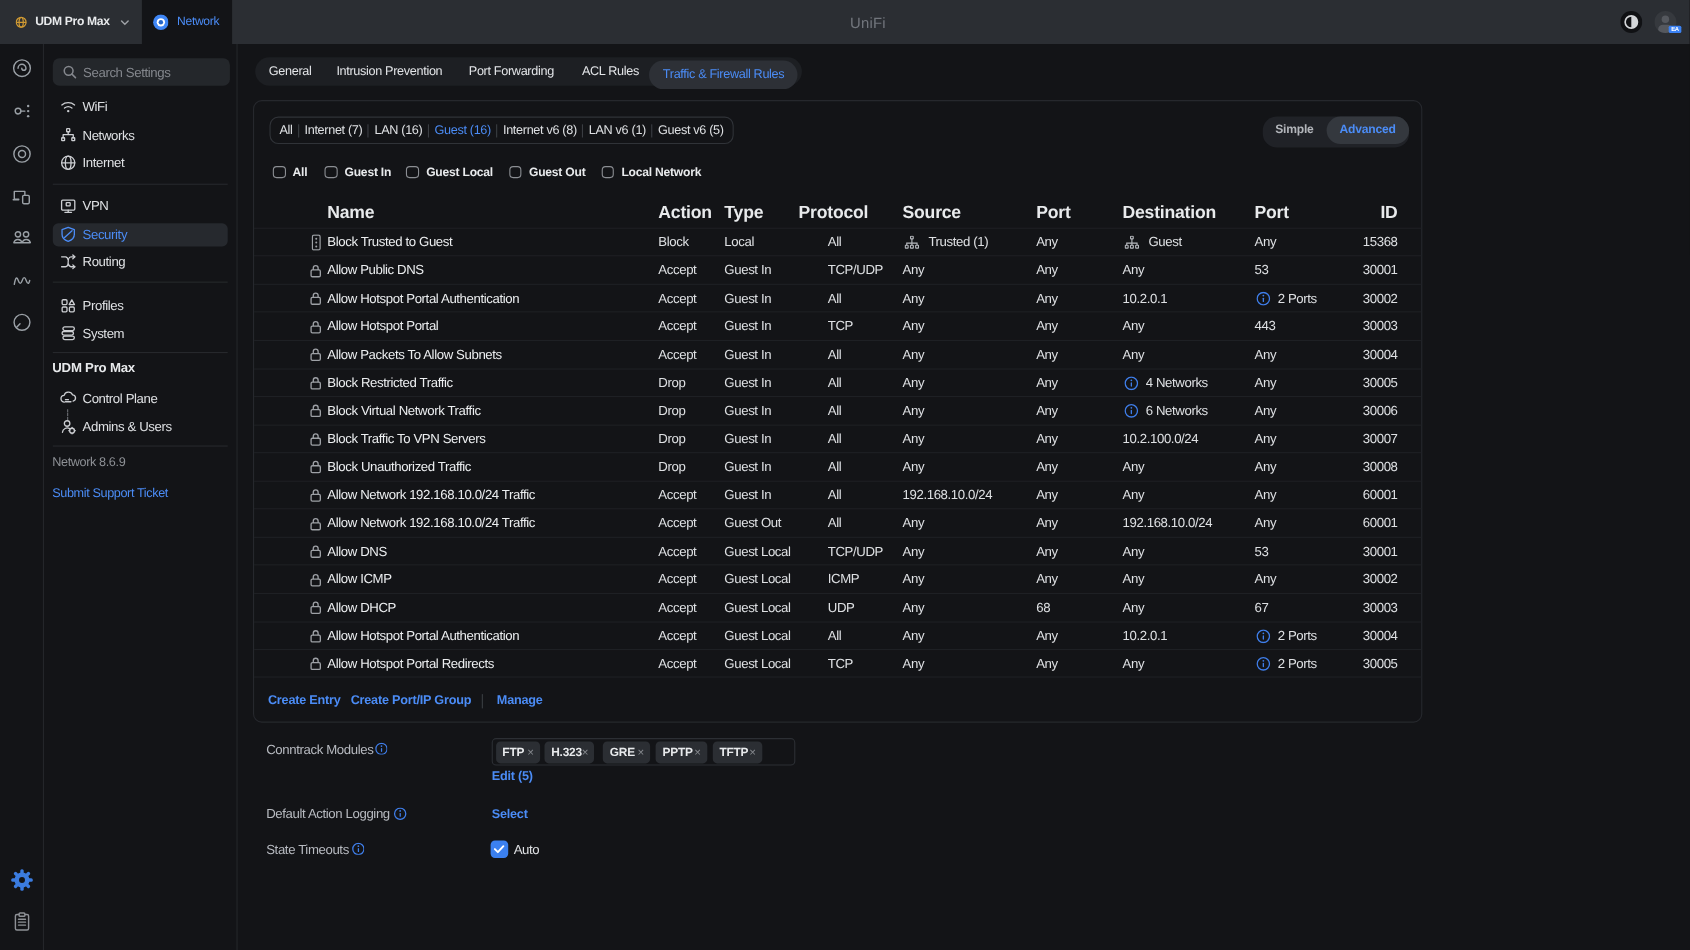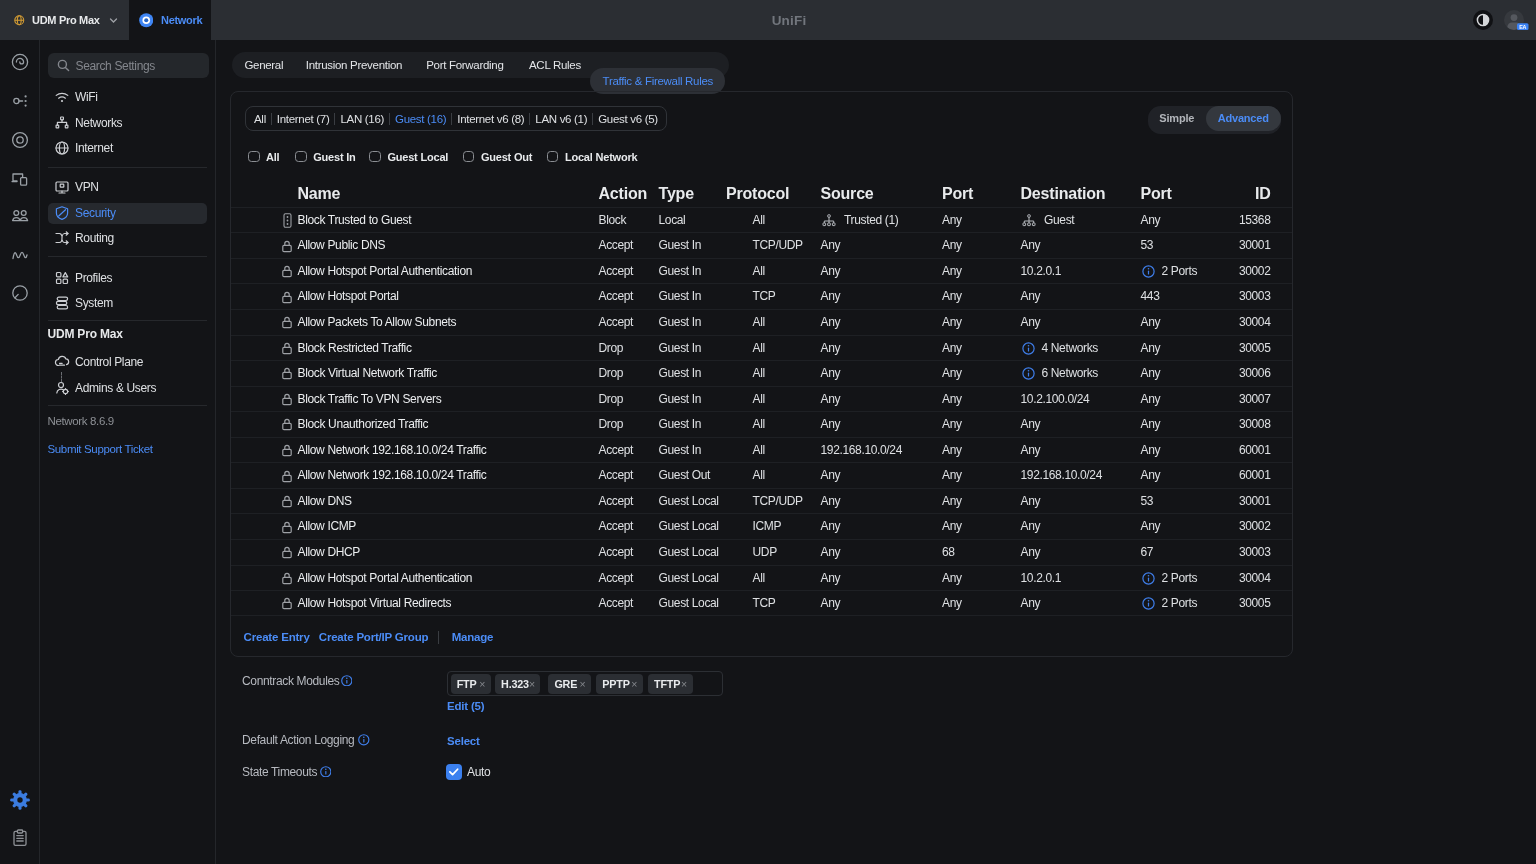--- a/index.html
+++ b/index.html
@@ -6,21 +6,21 @@
   -webkit-font-smoothing:antialiased; }
 .abs { position:absolute; }
 #hdr { position:absolute; left:0; top:0; width:1536px; height:40px; background:#2b2e33; }
 #ntab { position:absolute; left:128.5px; top:0; width:82px; height:40px; background:#131417; }
 #rail { position:absolute; left:0; top:40px; width:40px; height:824px; background:#131417; border-right:1px solid #24262a; }
 #side { position:absolute; left:40px; top:40px; width:176px; height:824px; background:#131417; border-right:1px solid #24262a; }
 #side span { white-space:nowrap; }
 .sdiv { position:absolute; left:7.5px; width:159px; height:0; border-top:1px solid #26282c; }
 #tabs { position:absolute; left:232px; top:52px; height:26px; width:496.5px; background:#1d1f23; border-radius:14px; }
 #tabs span { position:absolute; top:0; line-height:26px; font-weight:400; font-size:11.5px; letter-spacing:-0.3px; color:#e3e5e8; white-space:nowrap; }
-#atab { position:absolute; left:589.6px; top:68px; width:135.4px; height:26px; background:#2d3036; border-radius:14px; }
+#atab { position:absolute; left:589.6px; top:55px; width:135.4px; height:26px; background:#2d3036; border-radius:14px; }
 #panel { position:absolute; left:230px; top:91px; width:1063px; height:566px; border:1px solid #26282d; border-radius:8px; }
 #fbox { position:absolute; left:14px; top:14px; height:25px; width:422px; border:1px solid #303338; border-radius:8px;
   display:flex; align-items:center; justify-content:space-between; padding:0 8px; white-space:nowrap; font-size:11.5px; letter-spacing:-0.3px; }
 .fsep { width:1px; height:12px; background:#3a3d42; }
 #seg { position:absolute; left:917px; top:13.5px; width:133px; height:28px; background:#202227; border-radius:12.5px; font-size:11px; letter-spacing:-0.2px; }
 #sega { position:absolute; left:57.5px; top:0; width:75.5px; height:25px; background:#34383e; border-radius:12.5px; }
 .cb { width:11.5px; height:11.5px; border:1.4px solid #8b8e93; border-radius:3.5px; }
 .cbl { font-weight:600; font-size:11px; letter-spacing:-0.2px; line-height:16px; color:#e8eaec; }
 .th { position:absolute; left:0; top:89px; width:100%; height:26px; font-weight:700; font-size:16px; letter-spacing:-0.2px; color:#e8eaec; }
 .th span, .tr span { line-height:26px; white-space:nowrap; }
@@ -44,23 +44,23 @@
   <span class="abs" style="left:32px;top:14px;font-weight:600;font-size:11px;letter-spacing:-0.3px;color:#e8eaec">UDM Pro Max</span>
   <svg class="abs" style="left:109px;top:17px" width="9" height="7" viewBox="0 0 9 7" fill="none" stroke="#9ea1a6" stroke-width="1.3" stroke-linecap="round">
       <path d="M1.5 2 L4.5 5 L7.5 2"></path>
     </svg>
   <div id="ntab">
     <svg class="abs" style="left:10px;top:13px" width="14.5" height="14.5" viewBox="0 0 15 15">
         <circle cx="7.5" cy="7.5" r="7.3" fill="#3f86f5"></circle>
         <circle cx="7.5" cy="7.5" r="3.9" fill="#fff"></circle>
         <circle cx="7.5" cy="7.5" r="2.1" fill="#2565c8"></circle>
       </svg>
-    <span class="abs" style="left:32.5px;top:14px;font-weight:700;font-size:11px;letter-spacing:-0.3px;color:#4b8cf6">Network</span>
-  </div>
-  <span class="abs" style="left:744px;top:12.5px;width:90px;text-align:center;font-size:13.5px;font-weight:700;color:#72767d;letter-spacing:0.2px">UniFi</span>
+    <span class="abs" style="left:32.5px;top:14px;font-weight:400;font-size:11px;letter-spacing:-0.3px;color:#4b8cf6">Network</span>
+  </div>
+  <span class="abs" style="left:744px;top:12.5px;width:90px;text-align:center;font-size:13.5px;font-weight:400;color:#72767d;letter-spacing:0.2px">UniFi</span>
   <svg class="abs" style="left:1472.5px;top:10px" width="20" height="20" viewBox="0 0 20 20">
       <circle cx="10" cy="10" r="10" fill="#101114"></circle>
       <circle cx="10" cy="10" r="5.6" fill="none" stroke="#d4d6d9" stroke-width="1.5"></circle>
       <path d="M10 4.4 a5.6 5.6 0 0 1 0 11.2 Z" fill="#d4d6d9"></path>
     </svg>
   <svg class="abs" style="left:1504px;top:10px" width="26" height="22" viewBox="0 0 26 22">
     <defs>
         <clipPath id="avc">
           <circle cx="10" cy="10" r="10"></circle>
         </clipPath>
@@ -514,21 +514,21 @@
         <circle cx="6.5" cy="3.7" r="0.8" fill="#3f7eea"></circle>
       </svg>
       <span class="abs " style="left:930.5px">2 Ports</span>
       <span class="abs idc" style="right:21.5px">30004</span>
     </div>
 <div class="tr" style="top:498.10px;height:25.56px">
       <svg class="abs" style="left:50px;top:6.279999999999999px" width="12" height="13" viewBox="0 0 12 13" fill="none" stroke="#9ea1a6" stroke-width="1.2">
         <rect x="1.8" y="5.4" width="8.4" height="6.2" rx="1.2"></rect>
         <path d="M3.8 5.4 V3.6 a2.2 2.2 0 0 1 4.4 0 V5.4"></path>
       </svg>
-      <span class="abs nm" style="left:66.5px">Allow Hotspot Virtual Redirects</span>
+      <span class="abs nm" style="left:66.5px">Allow Hotspot Portal Redirects</span>
       <span class="abs " style="left:367.5px">Accept</span>
       <span class="abs " style="left:427.5px">Guest Local</span>
       <span class="abs " style="left:521.5px">TCP</span>
       <span class="abs " style="left:589.5px">Any</span>
       <span class="abs " style="left:711px">Any</span>
       <span class="abs " style="left:789.5px">Any</span>
       <svg class="abs" style="left:910.5px;top:6.279999999999999px" width="13" height="13" viewBox="0 0 13 13" fill="none">
         <circle cx="6.5" cy="6.5" r="5.6" stroke="#3f7eea" stroke-width="1.2"></circle>
         <rect x="5.9" y="5.6" width="1.2" height="4" rx="0.6" fill="#3f7eea"></rect>
         <circle cx="6.5" cy="3.7" r="0.8" fill="#3f7eea"></circle>

